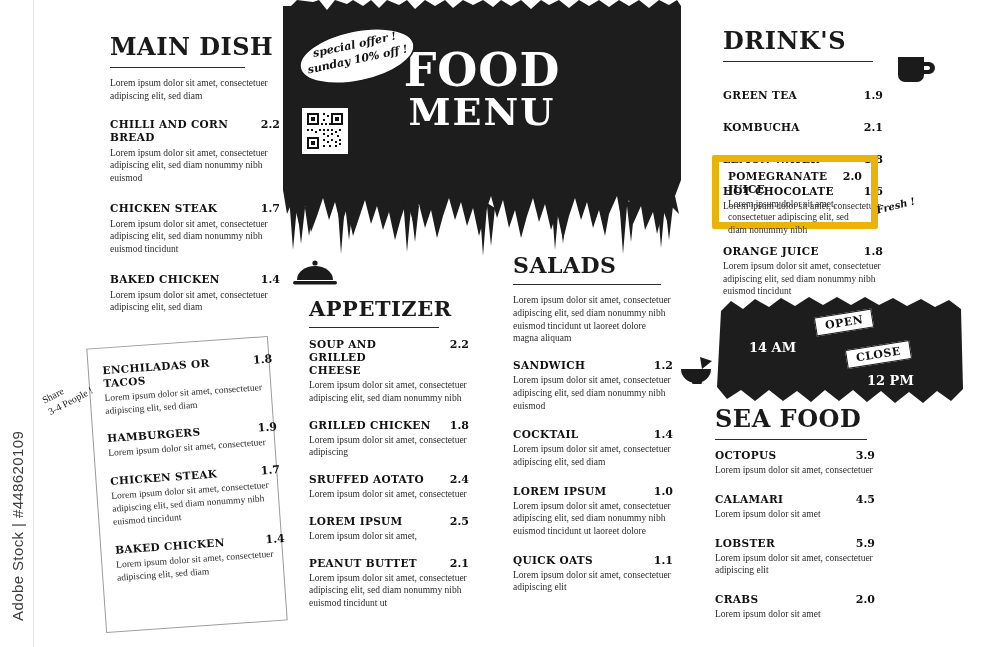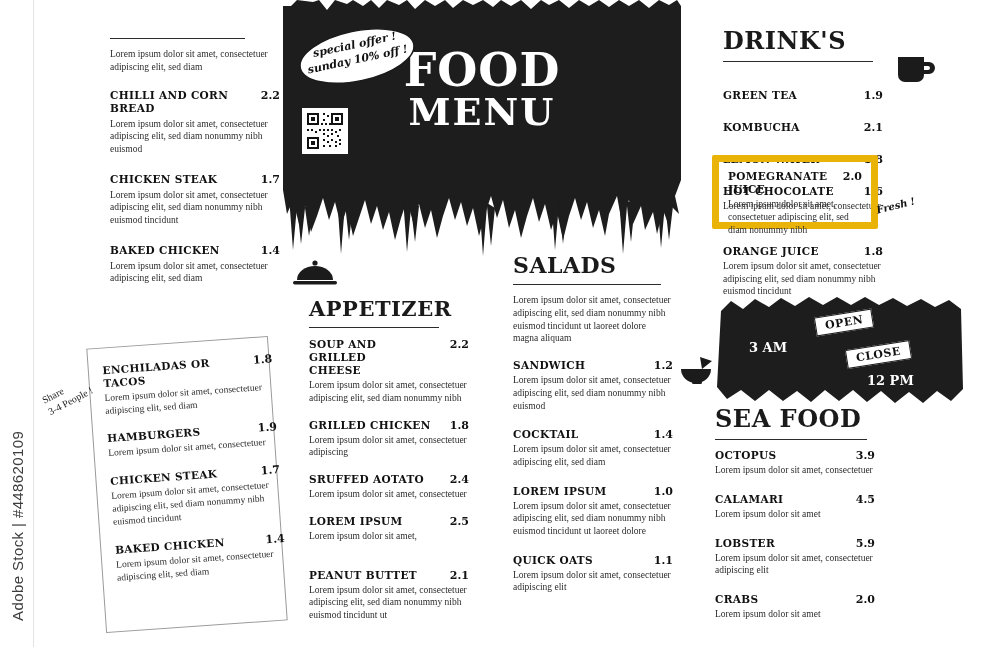--- a/index.html
+++ b/index.html
@@ -389,20 +389,21 @@
 
   <div class="cloche">
     <svg width="50" height="30" viewBox="0 0 50 30">
       <circle cx="25" cy="5" r="2.6" fill="#1b1b1b"></circle>
       <path d="M7,22 A18,14 0 0 1 43,22 Z" fill="#1b1b1b"></path>
       <rect x="3" y="23" width="44" height="3.4" rx="1.7" fill="#1b1b1b"></rect>
     </svg>
   </div>
 
   <div class="col-main">
+    <div class="sec-title">MAIN DISH</div>
     <hr class="rule">
     <div class="item-desc" style="margin-bottom:16px">Lorem ipsum dolor sit amet, consectetuer adipiscing elit, sed diam</div>
 
     <div class="item">
       <div class="item-head">
         <div class="item-name">CHILLI AND CORN BREAD</div>
         <div class="item-price">2.2</div>
       </div>
       <div class="item-desc">Lorem ipsum dolor sit amet, consectetuer adipiscing elit, sed diam nonummy nibh euismod</div>
     </div>
@@ -484,21 +485,21 @@
       </div>
       <div class="item-desc">Lorem ipsum dolor sit amet, consectetuer</div>
     </div>
     <div class="item" style="margin-top:14px">
       <div class="item-head">
         <div class="item-name">LOREM IPSUM</div>
         <div class="item-price">2.5</div>
       </div>
       <div class="item-desc">Lorem ipsum dolor sit amet,</div>
     </div>
-    <div class="item" style="margin-top:26px">
+    <div class="item" style="margin-top:14px">
       <div class="item-head">
         <div class="item-name">PEANUT BUTTET</div>
         <div class="item-price">2.1</div>
       </div>
       <div class="item-desc">Lorem ipsum dolor sit amet, consectetuer adipiscing elit, sed diam nonummy nibh euismod tincidunt ut</div>
     </div>
   </div>
 
   <div class="col-salad">
     <div class="sec-title">SALADS</div>
@@ -578,21 +579,21 @@
       <div class="item-price">1.8</div>
     </div>
     <div class="item-desc">Lorem ipsum dolor sit amet, consectetuer adipiscing elit, sed diam nonummy nibh euismod tincidunt</div>
   </div>
 
   <div class="hours">
     <svg width="250" height="115" viewBox="0 0 250 115">
       <path fill="#1d1d1d" d="M6,18 L16,8 L28,16 L40,6 L54,14 L66,5 L80,13 L94,4 L108,12 L122,4 L136,12 L150,4 L164,12 L178,5 L192,13 L206,6 L220,14 L234,7 L246,16
       L248,96 L236,108 L222,98 L208,110 L194,99 L180,110 L166,98 L152,109 L138,97 L124,108 L110,97 L96,109 L82,98 L68,108 L54,97 L40,108 L26,97 L12,106 L2,94 Z"></path>
     </svg>
-    <div class="hours-time" style="left:34px; top:47px">3 AM</div>
+    <div class="hours-time" style="left:34px; top:47px">14 AM</div>
     <div class="hours-time" style="left:152px; top:80px">12 PM</div>
     <div class="tag-open">OPEN</div>
     <div class="tag-close">CLOSE</div>
   </div>
 
   <div class="mortar">
     <svg width="40" height="32" viewBox="0 0 40 32">
       <path d="M22,2 L34,6 L24,14 Z" fill="#1b1b1b"></path>
       <path d="M3,14 h30 a15,14 0 0 1 -30,0 Z" fill="#1b1b1b"></path>
       <rect x="14" y="26" width="10" height="3" rx="1.5" fill="#1b1b1b"></rect>

